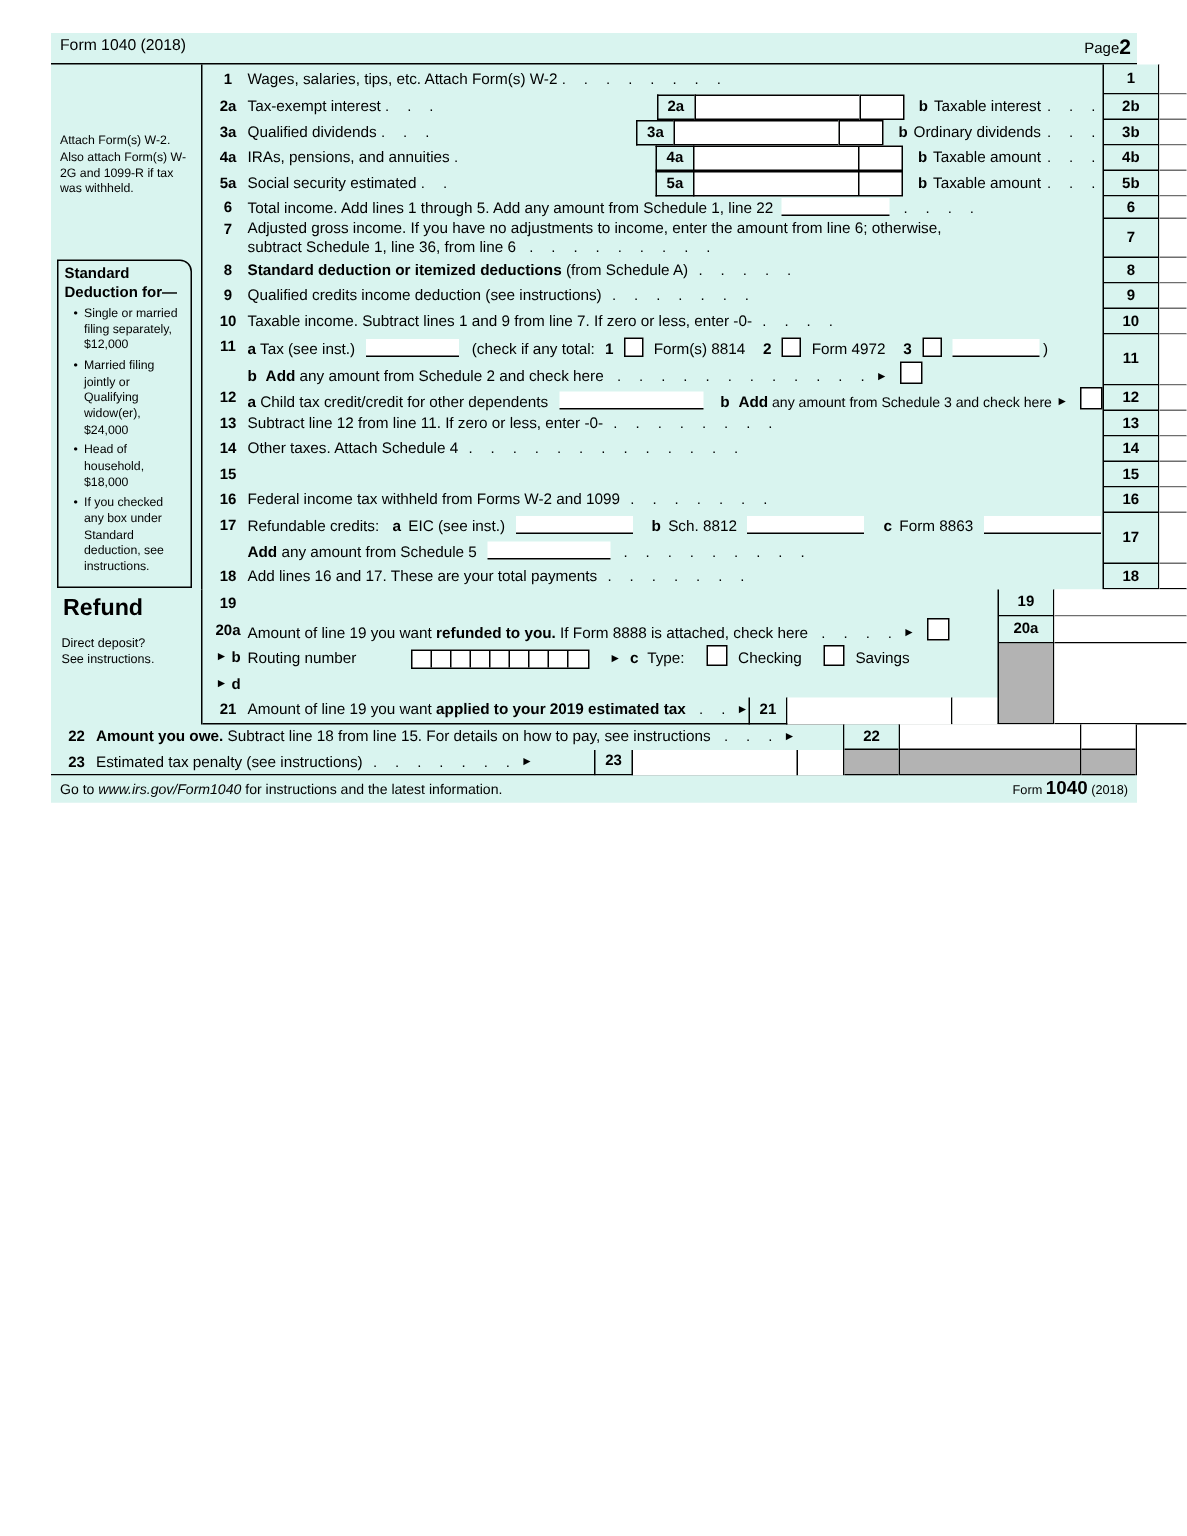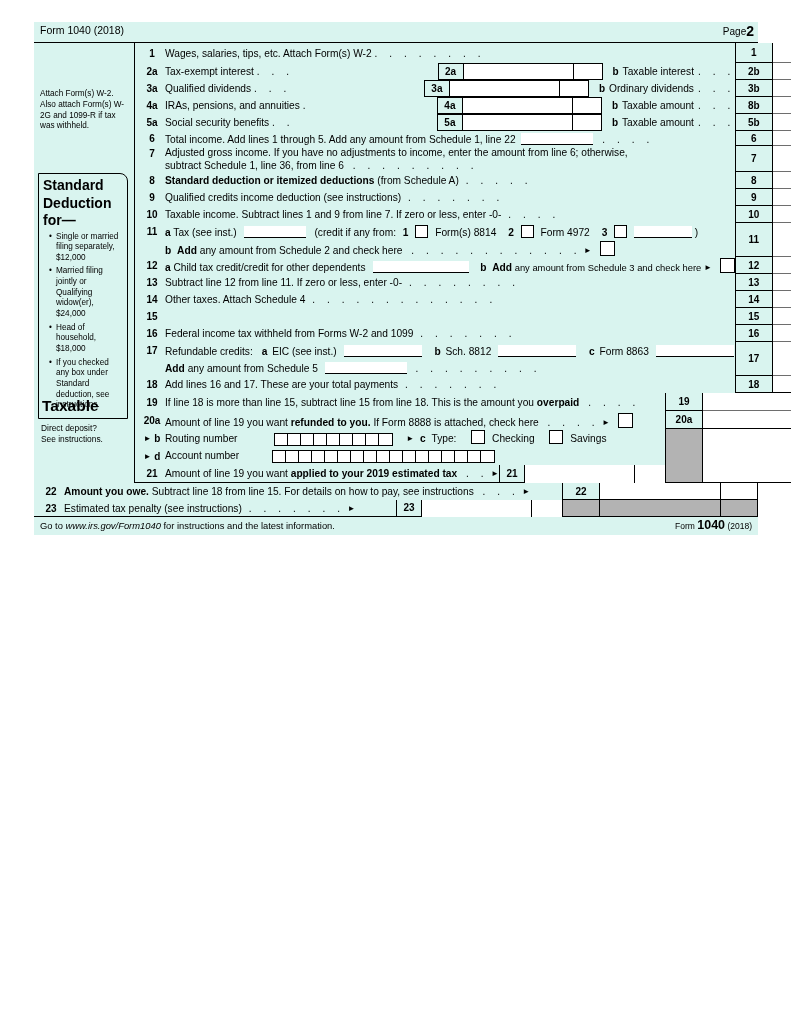--- a/index.html
+++ b/index.html
@@ -93,21 +93,21 @@
   .sdbox{
     position:absolute; left:4px; top:130px;
     width:90px;
     border:1.1px solid #000;
     border-radius:0 8px 0 0;
     padding:3px 4px 4px 4px;
     box-sizing:border-box;
     font-size:8.2px; line-height:1.3;
     background:#d9f4ef;
   }
-  .sdbox .t{font-weight:bold; font-size:14px; line-height:1.25;}
+  .sdbox .t{font-weight:bold; font-size:10px; line-height:1.25;}
   .sdbox ul{margin:2px 0 0 0; padding-left:8px; list-style:none;}
   .sdbox li{margin-bottom:3px; position:relative; padding-left:5px;}
   .sdbox li:before{content:"\2022"; position:absolute; left:-2px; top:0;}
   .refundlbl{
     position:absolute; left:8px; top:4px;
     font-size:15.5px; font-weight:bold;
   }
   .dirdep{
     position:absolute; left:7px; top:30px;
     font-size:8.4px; line-height:1.35;
@@ -249,21 +249,21 @@
         <span class="abox" style="width:30px;height:17px"></span>
         <span style="width:10px;display:inline-block"></span>
         <span style="font-weight:bold;font-size:10px">b</span>
         <span style="padding-left:4px">Taxable amount</span>
         <span class="dots" style="padding-left:4px">. . .</span>
       </div>
 
       <div class="ln" style="height:17px">
         <span class="lnum">5a</span>
         <span class="ltxt">
-          <span>Social security benefits</span>
+          <span>Social security estimated</span>
           <span class="dots">. .</span>
         </span>
         <span class="abox" style="width:25px;height:17px;line-height:15px;text-align:center;background:#d9f4ef;border-right:none;font-weight:bold;font-size:10px">5a</span>
         <span class="abox" style="width:110px;height:17px;border-right:none"></span>
         <span class="abox" style="width:30px;height:17px"></span>
         <span style="width:10px;display:inline-block"></span>
         <span style="font-weight:bold;font-size:10px">b</span>
         <span style="padding-left:4px">Taxable amount</span>
         <span class="dots" style="padding-left:4px">. . .</span>
       </div>
@@ -309,21 +309,21 @@
           <span class="dots" style="padding-left:4px">. . . .</span>
         </span>
       </div>
 
       <div class="ln" style="height:17px">
         <span class="lnum">11</span>
         <span class="ltxt">
           <b class="bb">a</b>
           <span>Tax (see inst.)</span>
           <span class="ubox" style="width:62px;margin-left:4px"></span>
-          <span style="padding-left:6px">(credit if any from:</span>
+          <span style="padding-left:6px">(check if any total:</span>
           <b class="bb" style="padding-left:4px">1</b>
           <span class="ck" style="margin-left:4px"></span>
           <span style="padding-left:4px">Form(s) 8814</span>
           <b class="bb" style="padding-left:9px">2</b>
           <span class="ck" style="margin-left:4px"></span>
           <span style="padding-left:4px">Form 4972</span>
           <b class="bb" style="padding-left:9px">3</b>
           <span class="ck" style="margin-left:4px"></span>
           <span class="ubox" style="width:58px;margin-left:4px"></span>
           <span>)</span>
@@ -412,21 +412,21 @@
           <span>Add lines 16 and 17. These are your total payments</span>
           <span class="dots" style="padding-left:4px">. . . . . . .</span>
         </span>
       </div>
     </div>
 
     <div class="colNum">
       <div class="nrow" style="height:20px">1</div>
       <div class="nrow" style="height:17px">2b</div>
       <div class="nrow" style="height:17px">3b</div>
-      <div class="nrow" style="height:17px">8b</div>
+      <div class="nrow" style="height:17px">4b</div>
       <div class="nrow" style="height:17px">5b</div>
       <div class="nrow" style="height:15px">6</div>
       <div class="nrow" style="height:26px">7</div>
       <div class="nrow" style="height:17px">8</div>
       <div class="nrow" style="height:17px">9</div>
       <div class="nrow" style="height:17px">10</div>
       <div class="nrow" style="height:34px">11</div>
       <div class="nrow" style="height:17px">12</div>
       <div class="nrow" style="height:17px">13</div>
       <div class="nrow" style="height:17px">14</div>
@@ -455,35 +455,31 @@
       <div class="arow" style="height:17px"></div>
       <div class="arow" style="height:34px"></div>
       <div class="arow hard" style="height:17px"></div>
     </div>
 
   </div>
 
   <div class="body">
 
     <div class="colL">
-      <div class="refundlbl">Taxable</div>
+      <div class="refundlbl">Refund</div>
       <div class="dirdep">
         <div>Direct deposit?</div>
         <div>See instructions.</div>
       </div>
     </div>
 
     <div class="colM">
 
       <div class="ln" style="height:18px">
         <span class="lnum">19</span>
-        <span class="ltxt">
-          <span>If line 18 is more than line 15, subtract line 15 from line 18. This is the amount you </span><b class="bb">overpaid</b>
-          <span class="dots" style="padding-left:6px">. . . .</span>
-        </span>
       </div>
 
       <div class="ln" style="height:18px">
         <span class="lnum">20a</span>
         <span class="ltxt">
           <span>Amount of line 19 you want </span><b class="bb">refunded to you.</b><span> If Form 8888 is attached, check here</span>
           <span class="dots" style="padding-left:6px">. . . .</span>
           <span class="tri">►</span>
           <span class="ck" style="width:13px;height:13px;margin-left:5px"></span>
         </span>
@@ -515,42 +511,20 @@
           <span class="ck" style="width:12px;height:12px;margin-left:12px"></span>
           <span style="padding-left:4px">Savings</span>
         </span>
       </div>
 
       <div class="ln" style="height:18px">
         <span class="lnum">
           <span class="tri">►</span>
           <b class="bb">d</b>
         </span>
-        <span class="ltxt">
-          <span>Account number</span>
-          <span class="cellrow" style="margin-left:30px">
-            <i></i>
-                <i></i>
-                <i></i>
-                <i></i>
-                <i></i>
-                <i></i>
-                <i></i>
-                <i></i>
-                <i></i>
-                <i></i>
-                <i></i>
-                <i></i>
-                <i></i>
-                <i></i>
-                <i></i>
-                <i></i>
-                <i></i>
-          </span>
-        </span>
       </div>
 
       <div class="ln" style="height:18px;border-bottom:1.1px solid #000">
         <span class="lnum">21</span>
         <span class="ltxt">
           <span>Amount of line 19 you want </span><b class="bb">applied to your 2019 estimated tax</b>
           <span class="dots" style="padding-left:6px">. .</span>
           <span class="tri">►</span>
         </span>
         <span style="display:inline-flex;align-items:center;height:18px">

